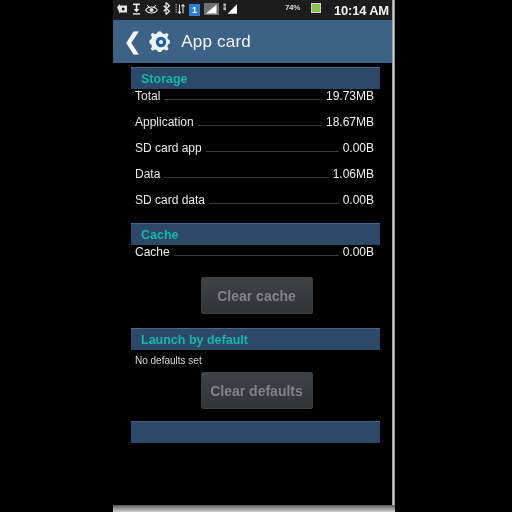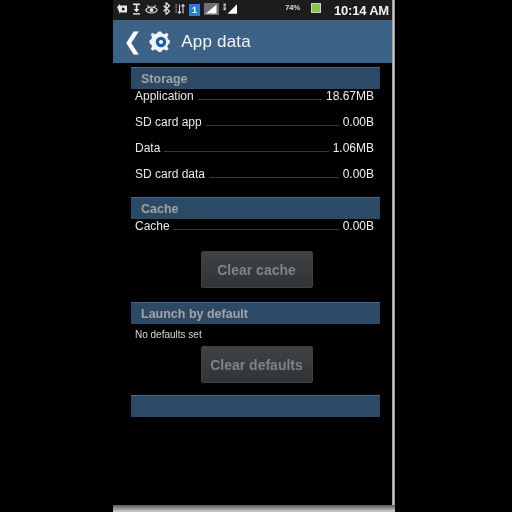--- a/index.html
+++ b/index.html
@@ -143,21 +143,21 @@
     width: 279px;
     height: 449px;
     background: #000000;
     overflow: hidden;
   }
 
   .section-head {
     margin: 4px 12px 0 18px;
     height: 22px;
     background: #2c4a66;
-    color: #a3a3a3;
+    color: #14b8a6;
     font-size: 12.5px;
     font-weight: bold;
     display: flex;
     align-items: center;
     padding-left: 10px;
     box-sizing: border-box;
     border-top: 1px solid #44688c;
   }
 
   .row {
@@ -325,27 +325,32 @@
                      l1.3 2.2 l-1.9 1.9 l-2.2 -1.3 a8.6 8.6 0 0 1 -2.0 0.55 l-1.5 2.0
                      h-2.7 l-1.5 -2.0 a8.6 8.6 0 0 1 -2.0 -0.55 l-2.2 1.3 l-1.9 -1.9
                      l1.3 -2.2 a8.6 8.6 0 0 1 -0.55 -2.0 l-2.0 -1.5 v-2.7 l2.0 -1.5
                      a8.6 8.6 0 0 1 0.55 -2.0 l-1.3 -2.2 l1.9 -1.9 l2.2 1.3
                      a8.6 8.6 0 0 1 2.0 -0.55 l1.5 -2.0 z"></path>
           </g>
           <circle cx="12" cy="12" r="5.2" fill="#1f5fa8"></circle>
           <circle cx="12" cy="12" r="2.1" fill="#f2f6fa"></circle>
         </svg>
       </span>
-      <span id="ab-title">App data</span>
+      <span id="ab-title">App card</span>
     </div>
 
     <div id="content">
 
       <div class="section-head">Storage</div>
 
+      <div class="row">
+        <span class="row-label">Total</span>
+        <span class="row-dots"></span>
+        <span class="row-value">19.73MB</span>
+      </div>
       <div class="row">
         <span class="row-label">Application</span>
         <span class="row-dots"></span>
         <span class="row-value">18.67MB</span>
       </div>
       <div class="row">
         <span class="row-label">SD card app</span>
         <span class="row-dots"></span>
         <span class="row-value">0.00B</span>
       </div>

